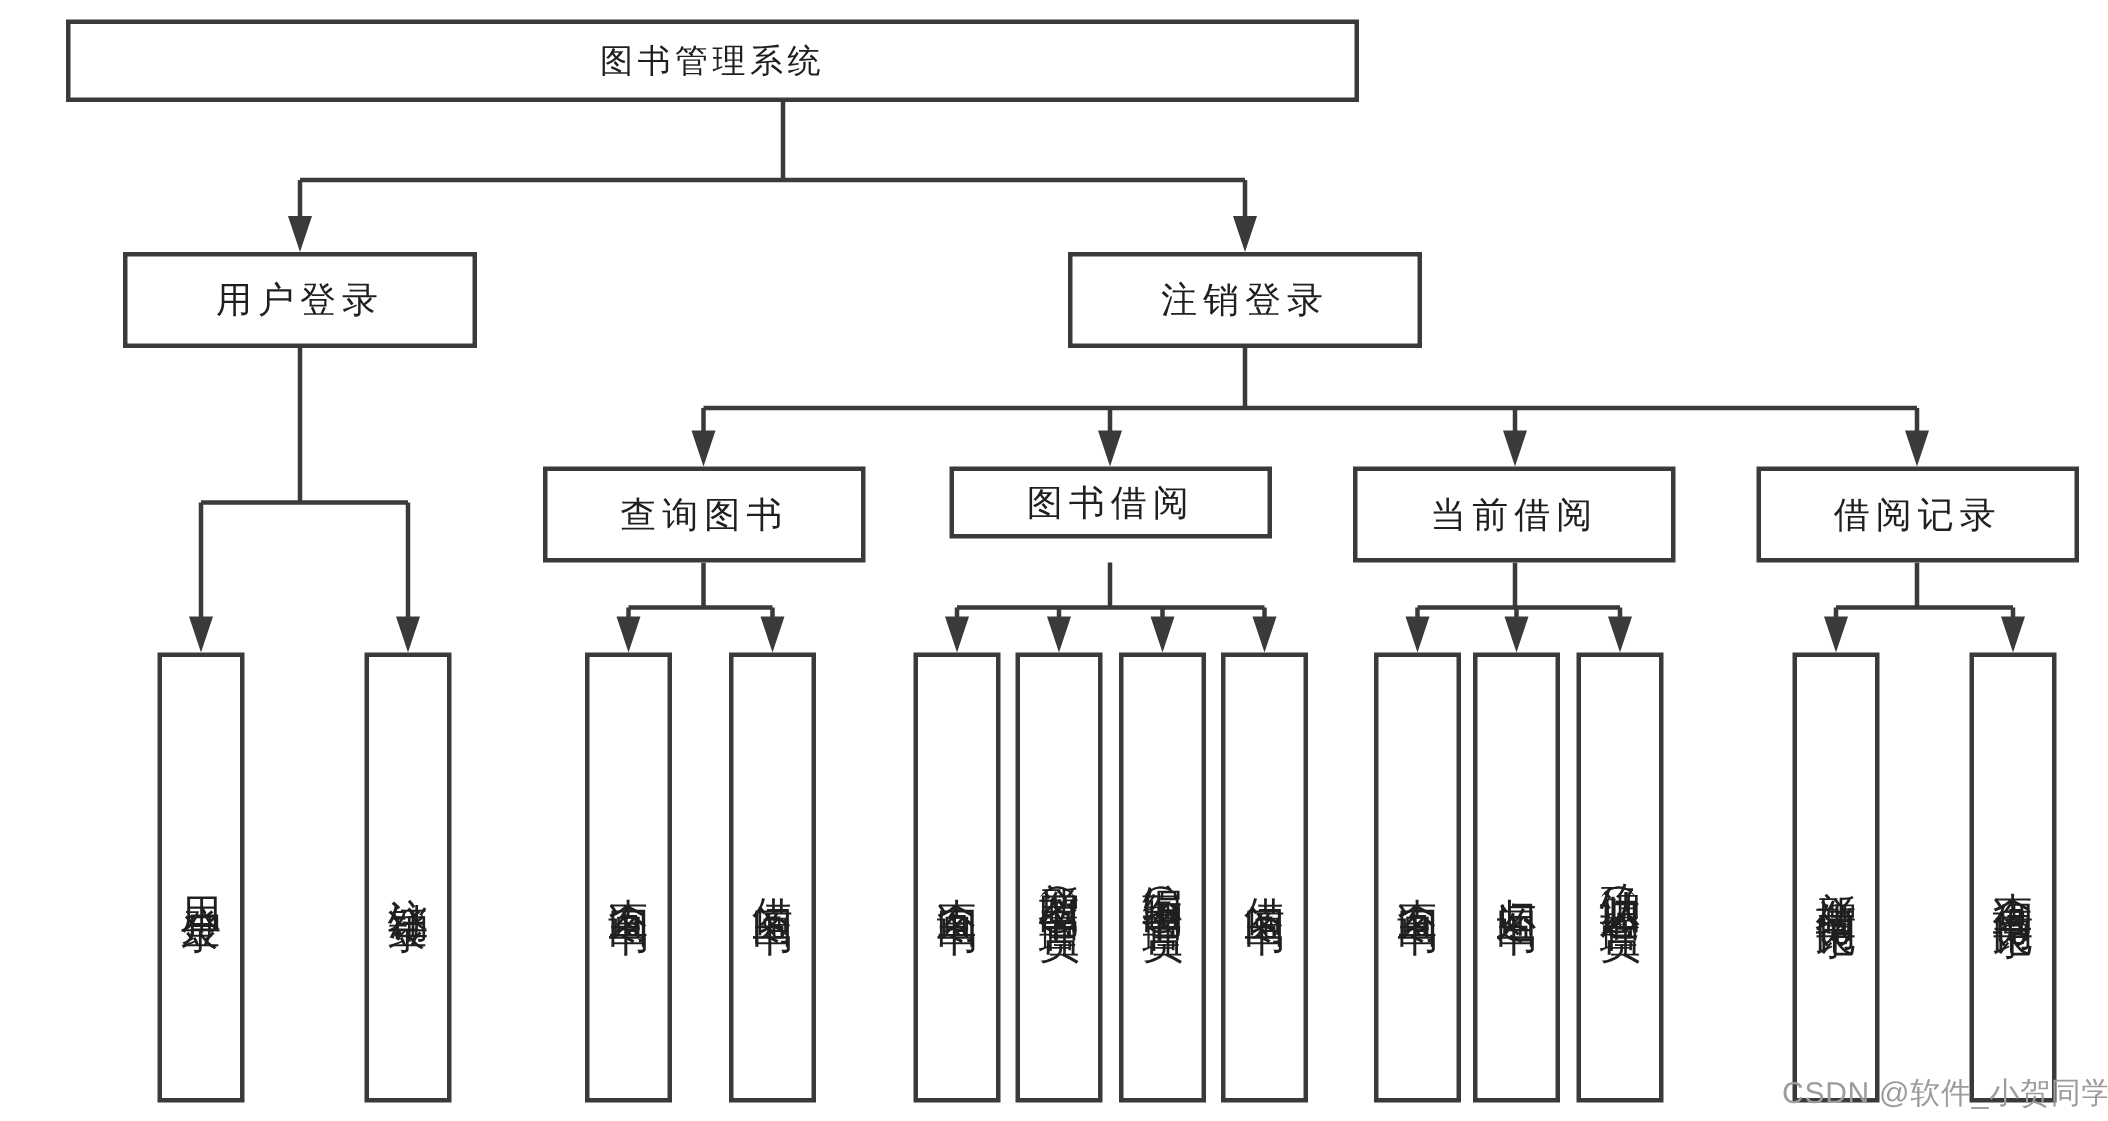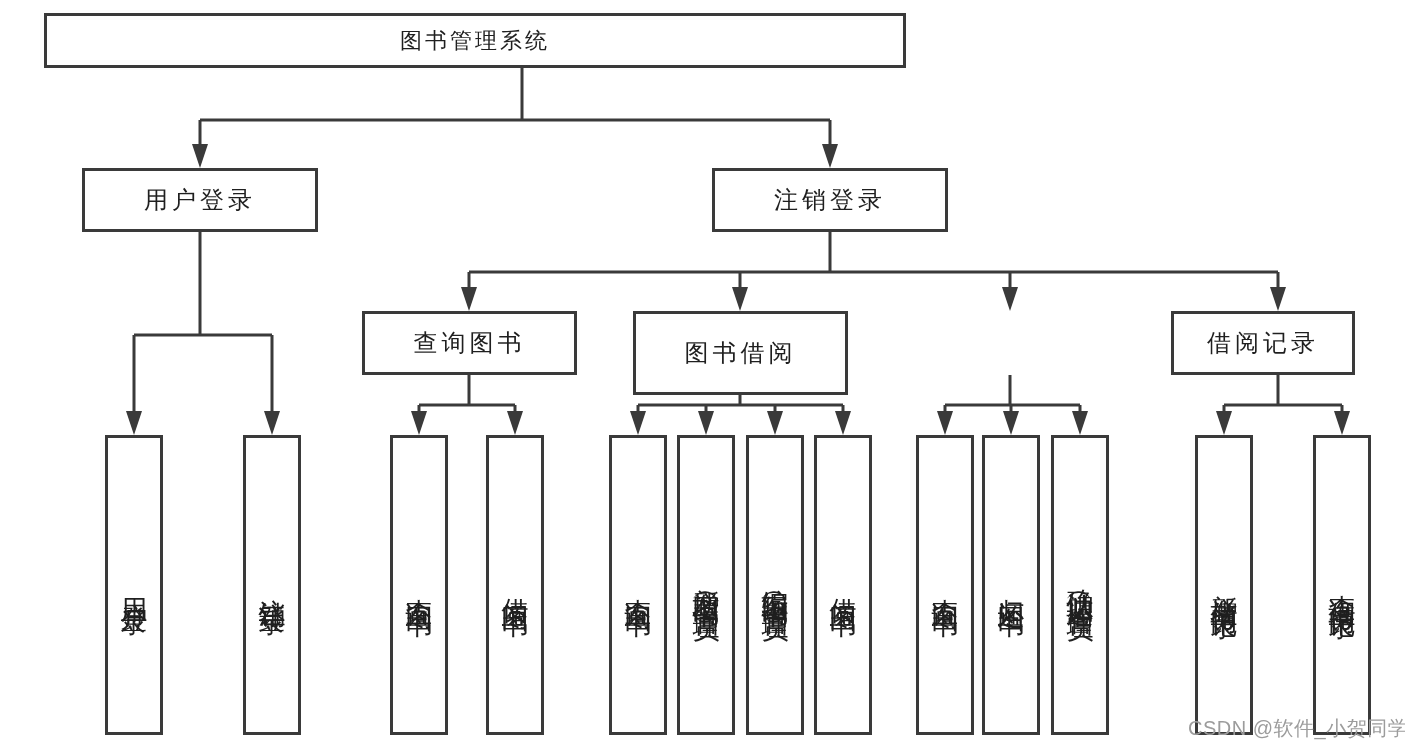--- a/index.html
+++ b/index.html
@@ -83,22 +83,23 @@
              M1072,411 H1088 L1080,435 Z
              M1216,411 H1232 L1224,435 Z  M1334,411 H1350 L1342,435 Z"></path>
   </svg>
 
   <div class="box root" style="left:21px; top:13px; width:862px; height:55px;margin-left:23px;">图书管理系统</div>
 
   <div class="box lvl" style="left:82px; top:168px; width:236px; height:64px;">用户登录</div>
   <div class="box lvl" style="left:712px; top:168px; width:236px; height:64px;">注销登录</div>
 
   <div class="box lvl" style="left:362px; top:311px; width:215px; height:64px;">查询图书</div>
-  <div class="box lvl" style="left:633px; top:311px; width:215px; height:84px;text-align:center;">图书借阅</div>
-  <div class="box lvl" style="left:1171px; top:311px; width:184px; height:64px;">借阅记录</div>
+  <div class="box lvl" style="left:633px; top:311px; width:215px; height:48px;text-align:center;">图书借阅</div>
+  <div class="box lvl" style="left:902px; top:311px; width:215px; height:64px;">当前借阅</div>
+  <div class="box lvl" style="left:1171px; top:311px; width:215px; height:64px;">借阅记录</div>
 
   <div class="box leaf" style="left:105px; top:435px; width:58px; height:300px;">用户登录</div>
   <div class="box leaf" style="left:243px; top:435px; width:58px; height:300px;">注销登录</div>
 
   <div class="box leaf" style="left:390px; top:435px; width:58px; height:300px;">查询图书</div>
   <div class="box leaf" style="left:486px; top:435px; width:58px; height:300px;">借阅图书</div>
 
   <div class="box leaf" style="left:609px; top:435px; width:58px; height:300px;">查询图书</div>
   <div class="box leaf" style="left:677px; top:435px; width:58px; height:300px;">新增图书（管理员）</div>
   <div class="box leaf" style="left:746px; top:435px; width:58px; height:300px;">编辑图书（管理员）</div>

